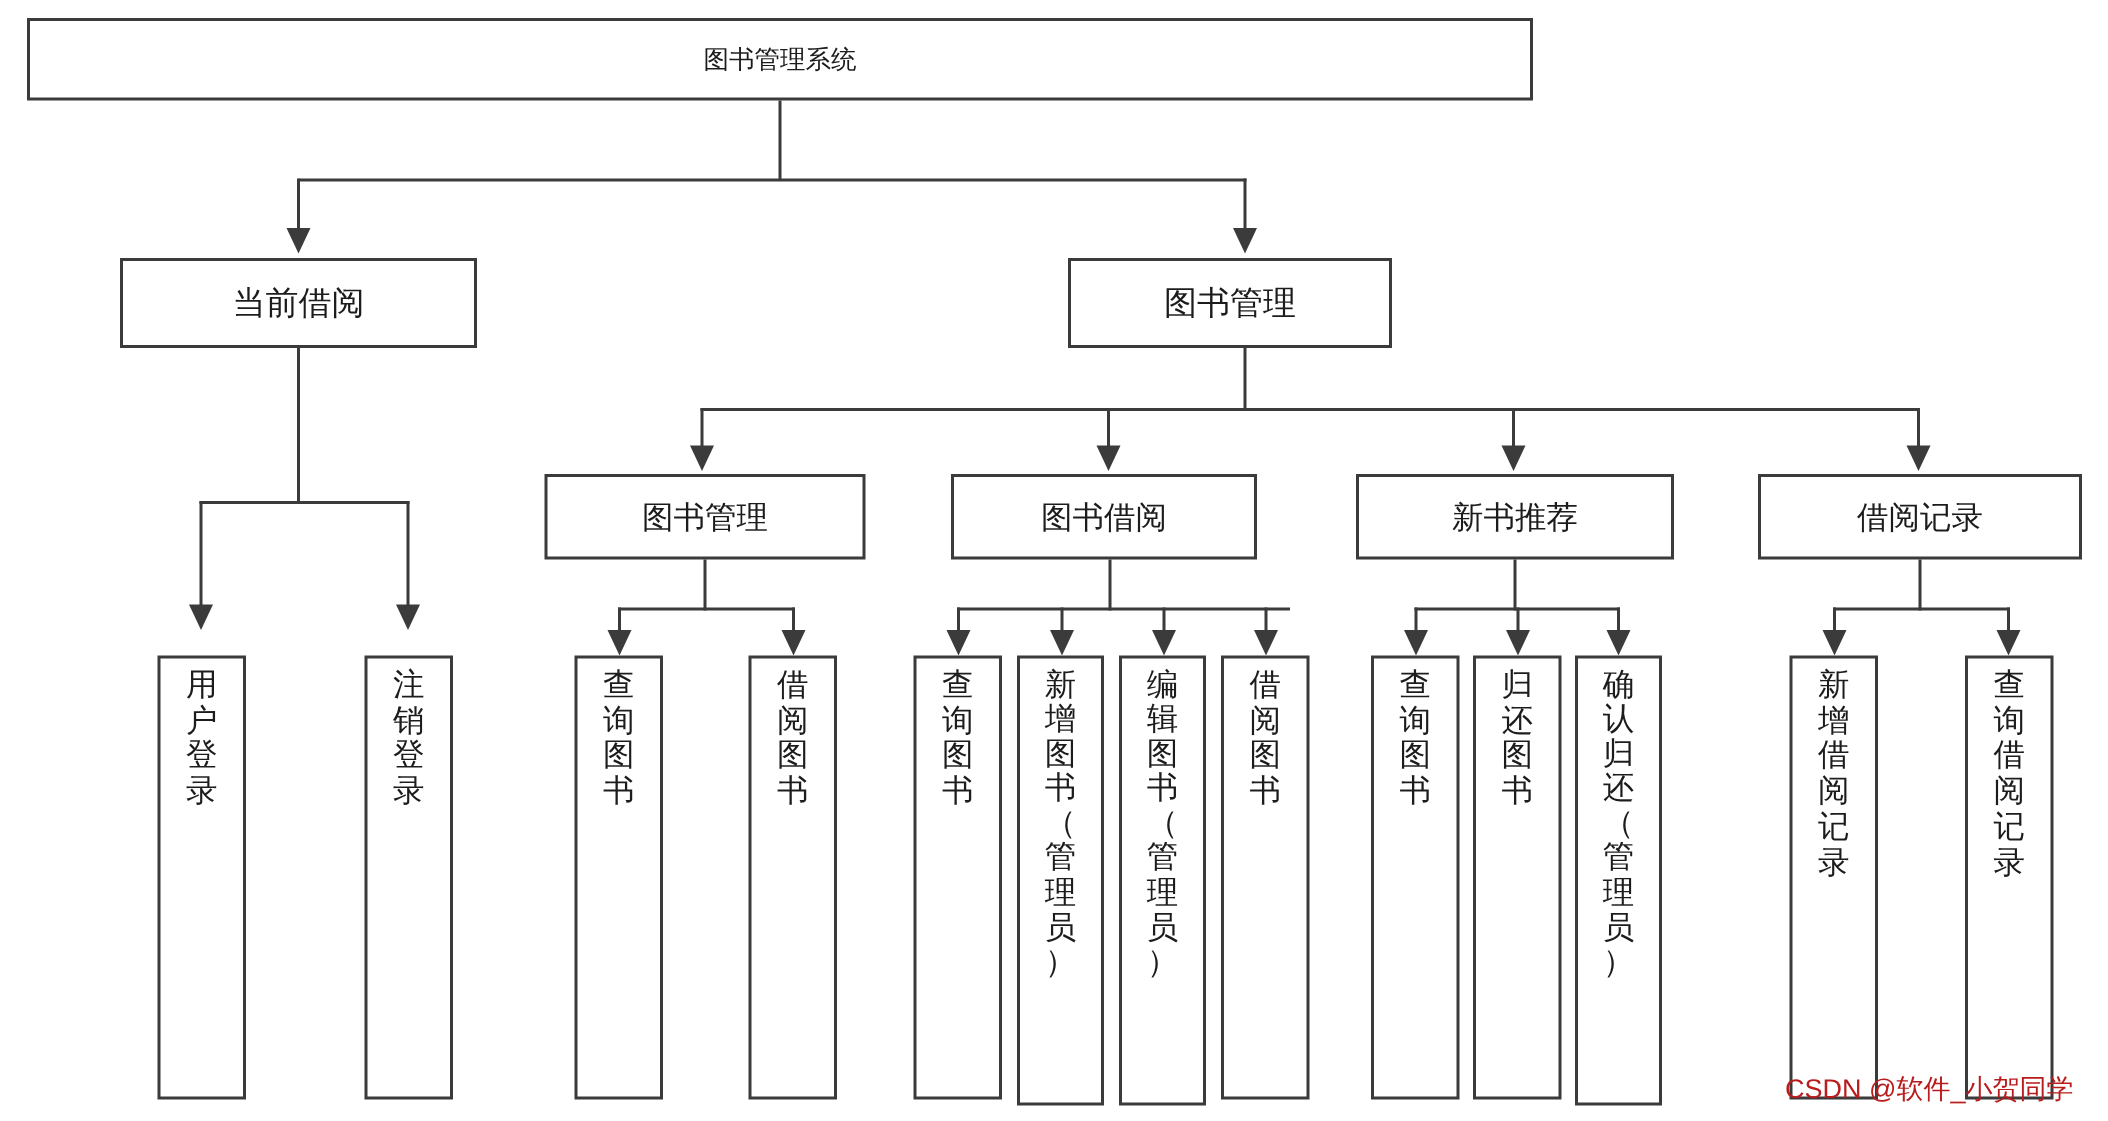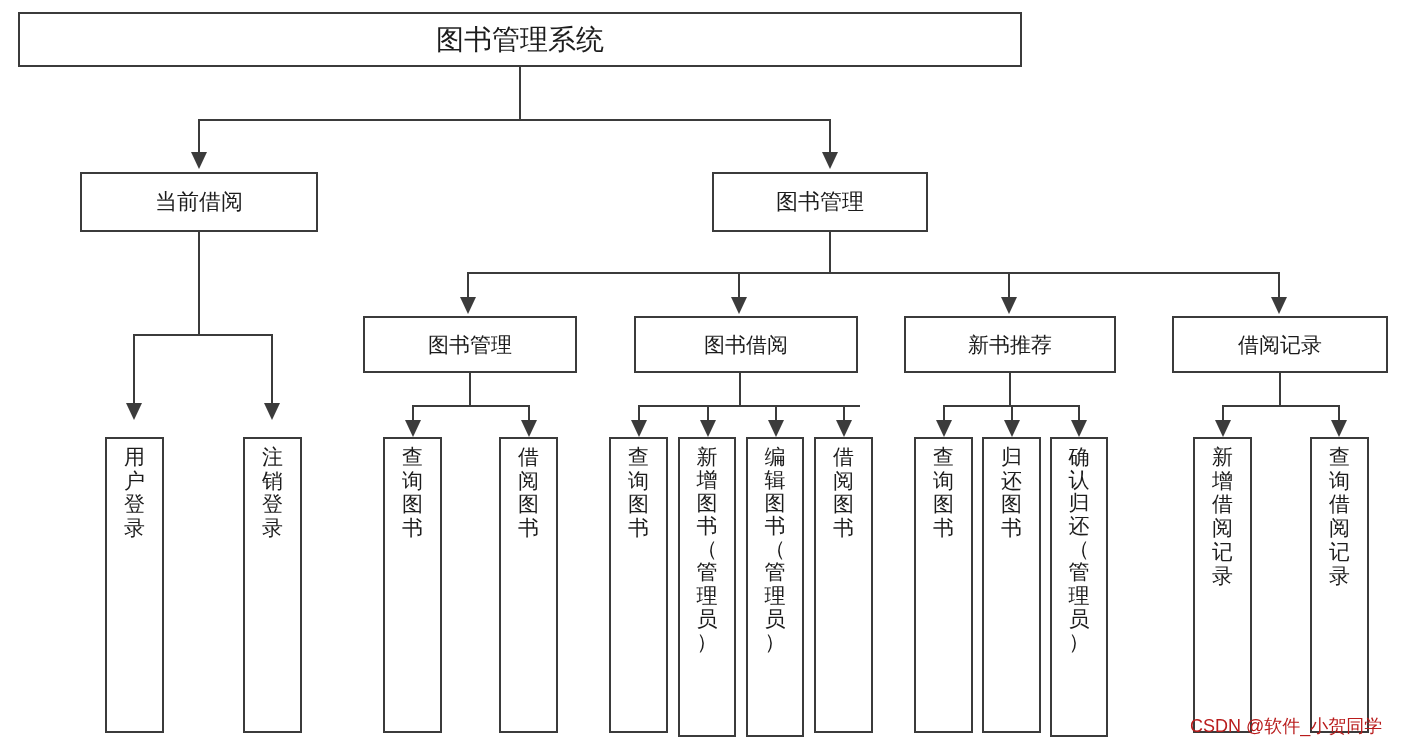--- a/index.html
+++ b/index.html
@@ -23,21 +23,21 @@
     position: absolute;
     box-sizing: border-box;
     background: #ffffff;
     border: 2px solid #3b3b3b;
     display: flex;
     align-items: center;
     justify-content: center;
     color: #1c1c1c;
   }
   .node.root {
-    font-size: 28px;
+    font-size: 17px;
   }
   .node.lvl1 {
     font-size: 22px;
   }
   .node.lvl2 {
     font-size: 21px;
   }
 
   
   .node.leaf {
@@ -127,21 +127,21 @@
   <div class="ln-v" style="left:738px; top:272px; width:2px; height:27px;"></div>
   <div class="arrow" style="left:731px; top:297px;"></div>
   <div class="ln-v" style="left:1008px; top:272px; width:2px; height:27px;"></div>
   <div class="arrow" style="left:1001px; top:297px;"></div>
   <div class="ln-v" style="left:1278px; top:272px; width:2px; height:27px;"></div>
   <div class="arrow" style="left:1271px; top:297px;"></div>
 
   <div class="node lvl2" style="left:363px; top:316px; width:214px; height:57px;">
     <span>图书管理</span>
   </div>
-  <div class="node lvl2" style="left:634px; top:316px; width:224px; height:57px;">
+  <div class="node lvl2" style="left:634px; top:316px; width:204px; height:57px;">
     <span>图书借阅</span>
   </div>
   <div class="node lvl2" style="left:904px; top:316px; width:212px; height:57px;">
     <span>新书推荐</span>
   </div>
   <div class="node lvl2" style="left:1172px; top:316px; width:216px; height:57px;">
     <span>借阅记录</span>
   </div>
 
   <div class="ln-v" style="left:469px; top:373px; width:2px; height:34px;"></div>

